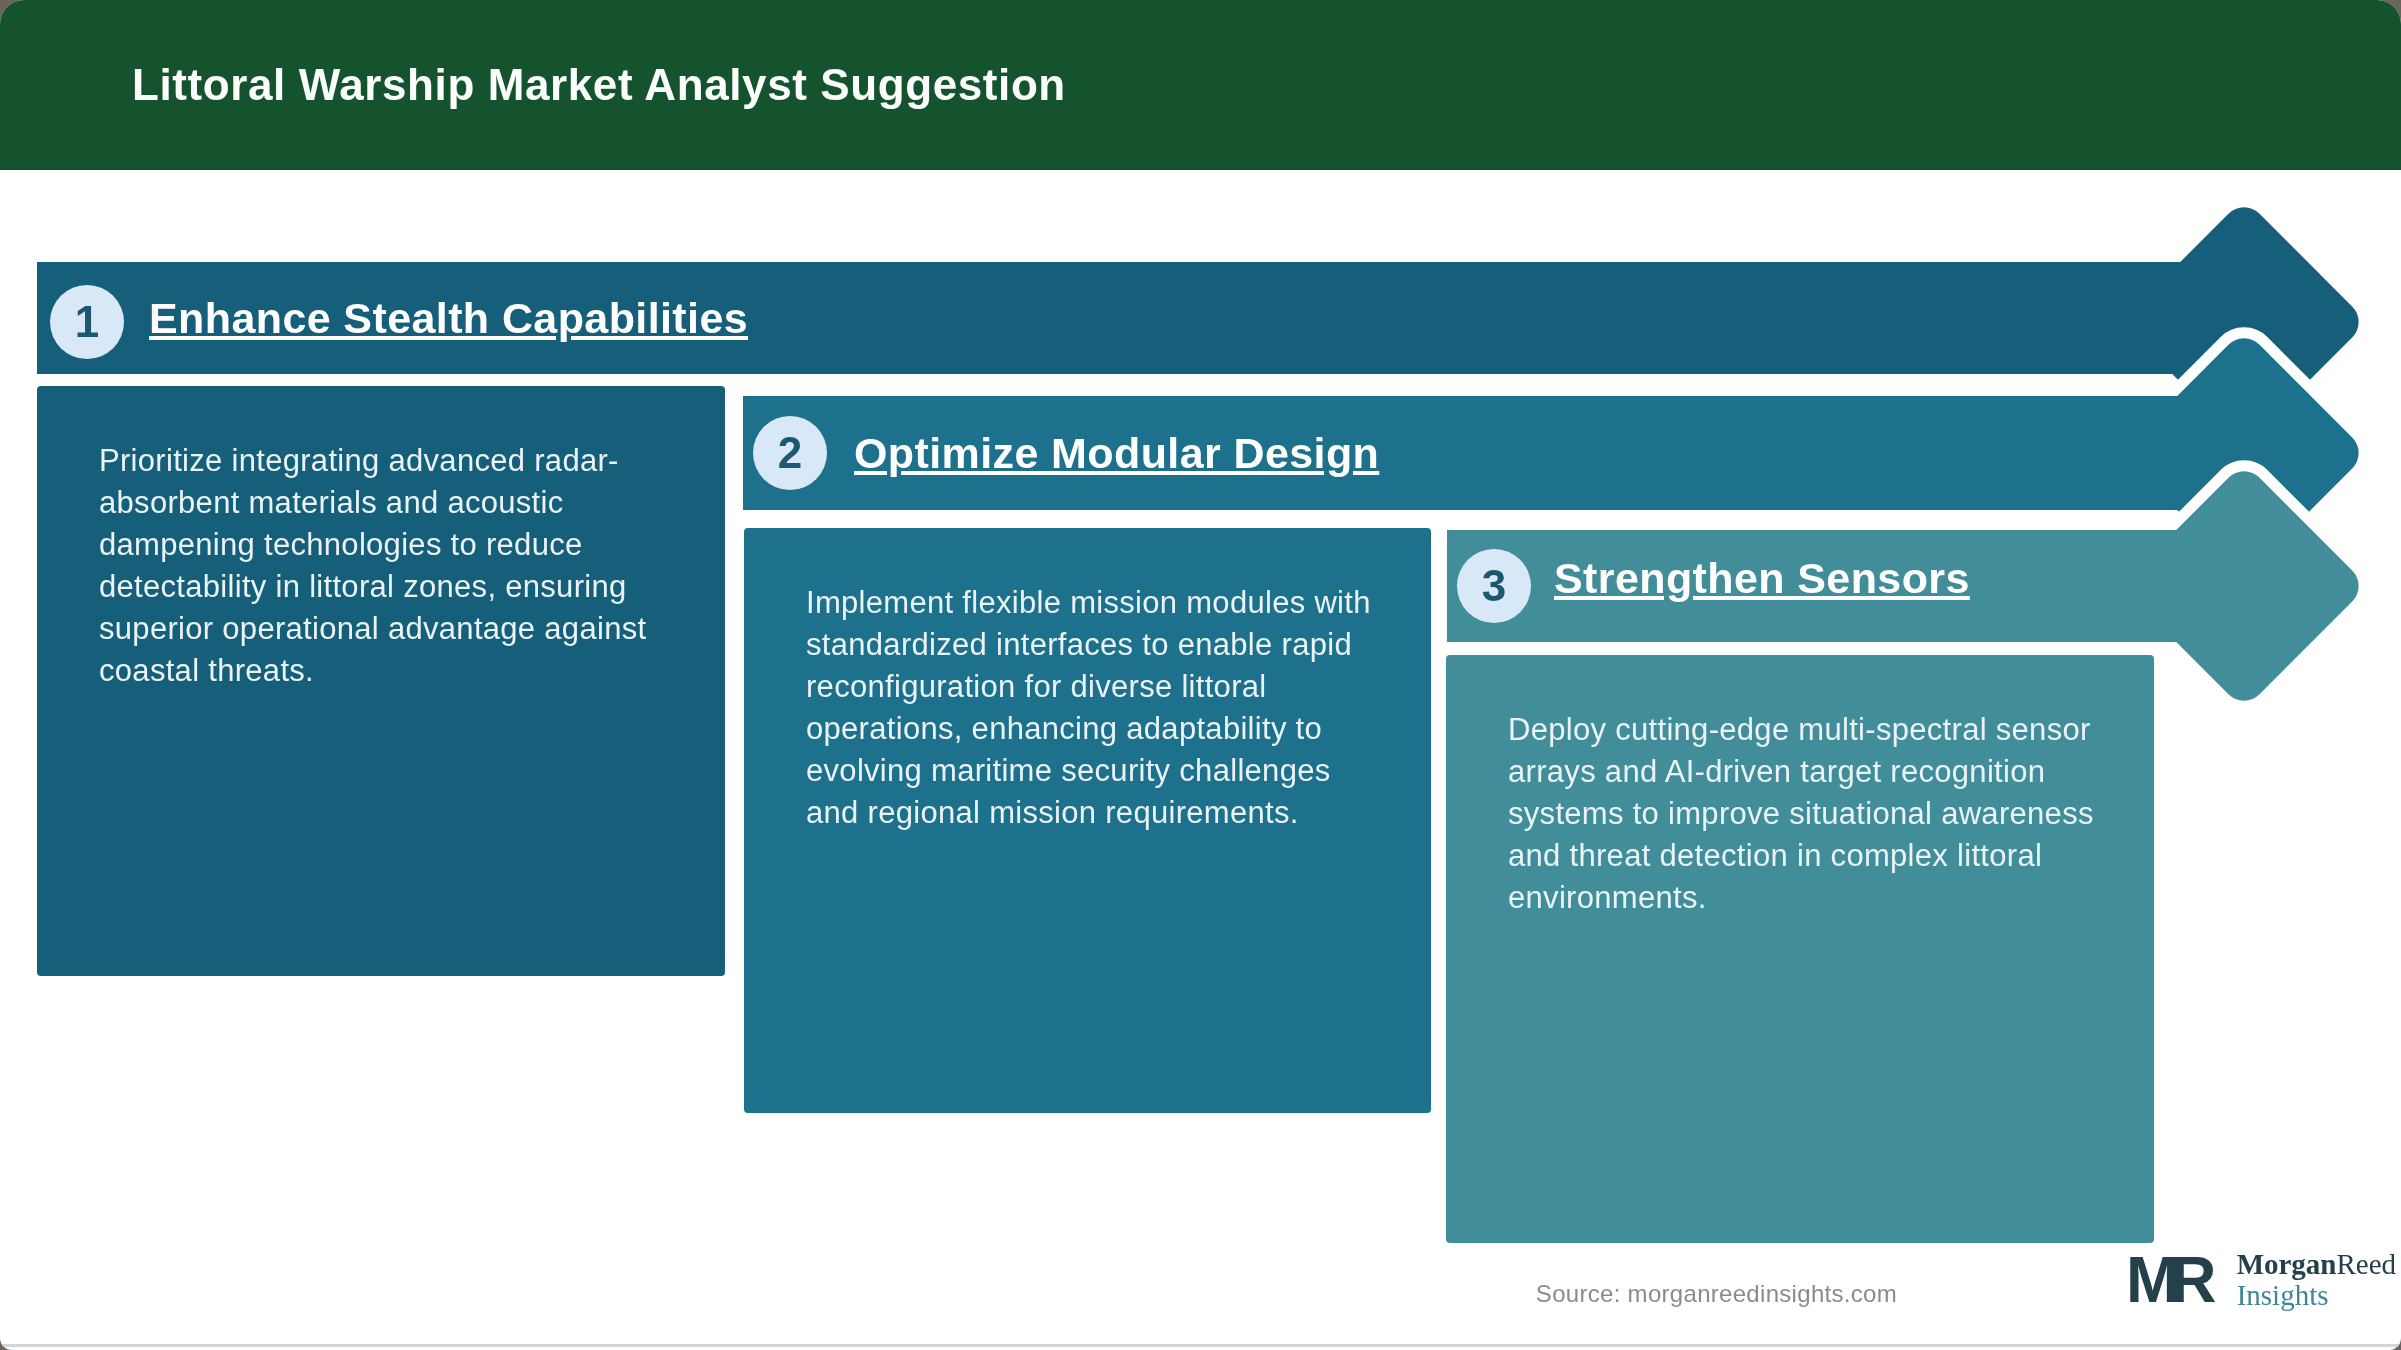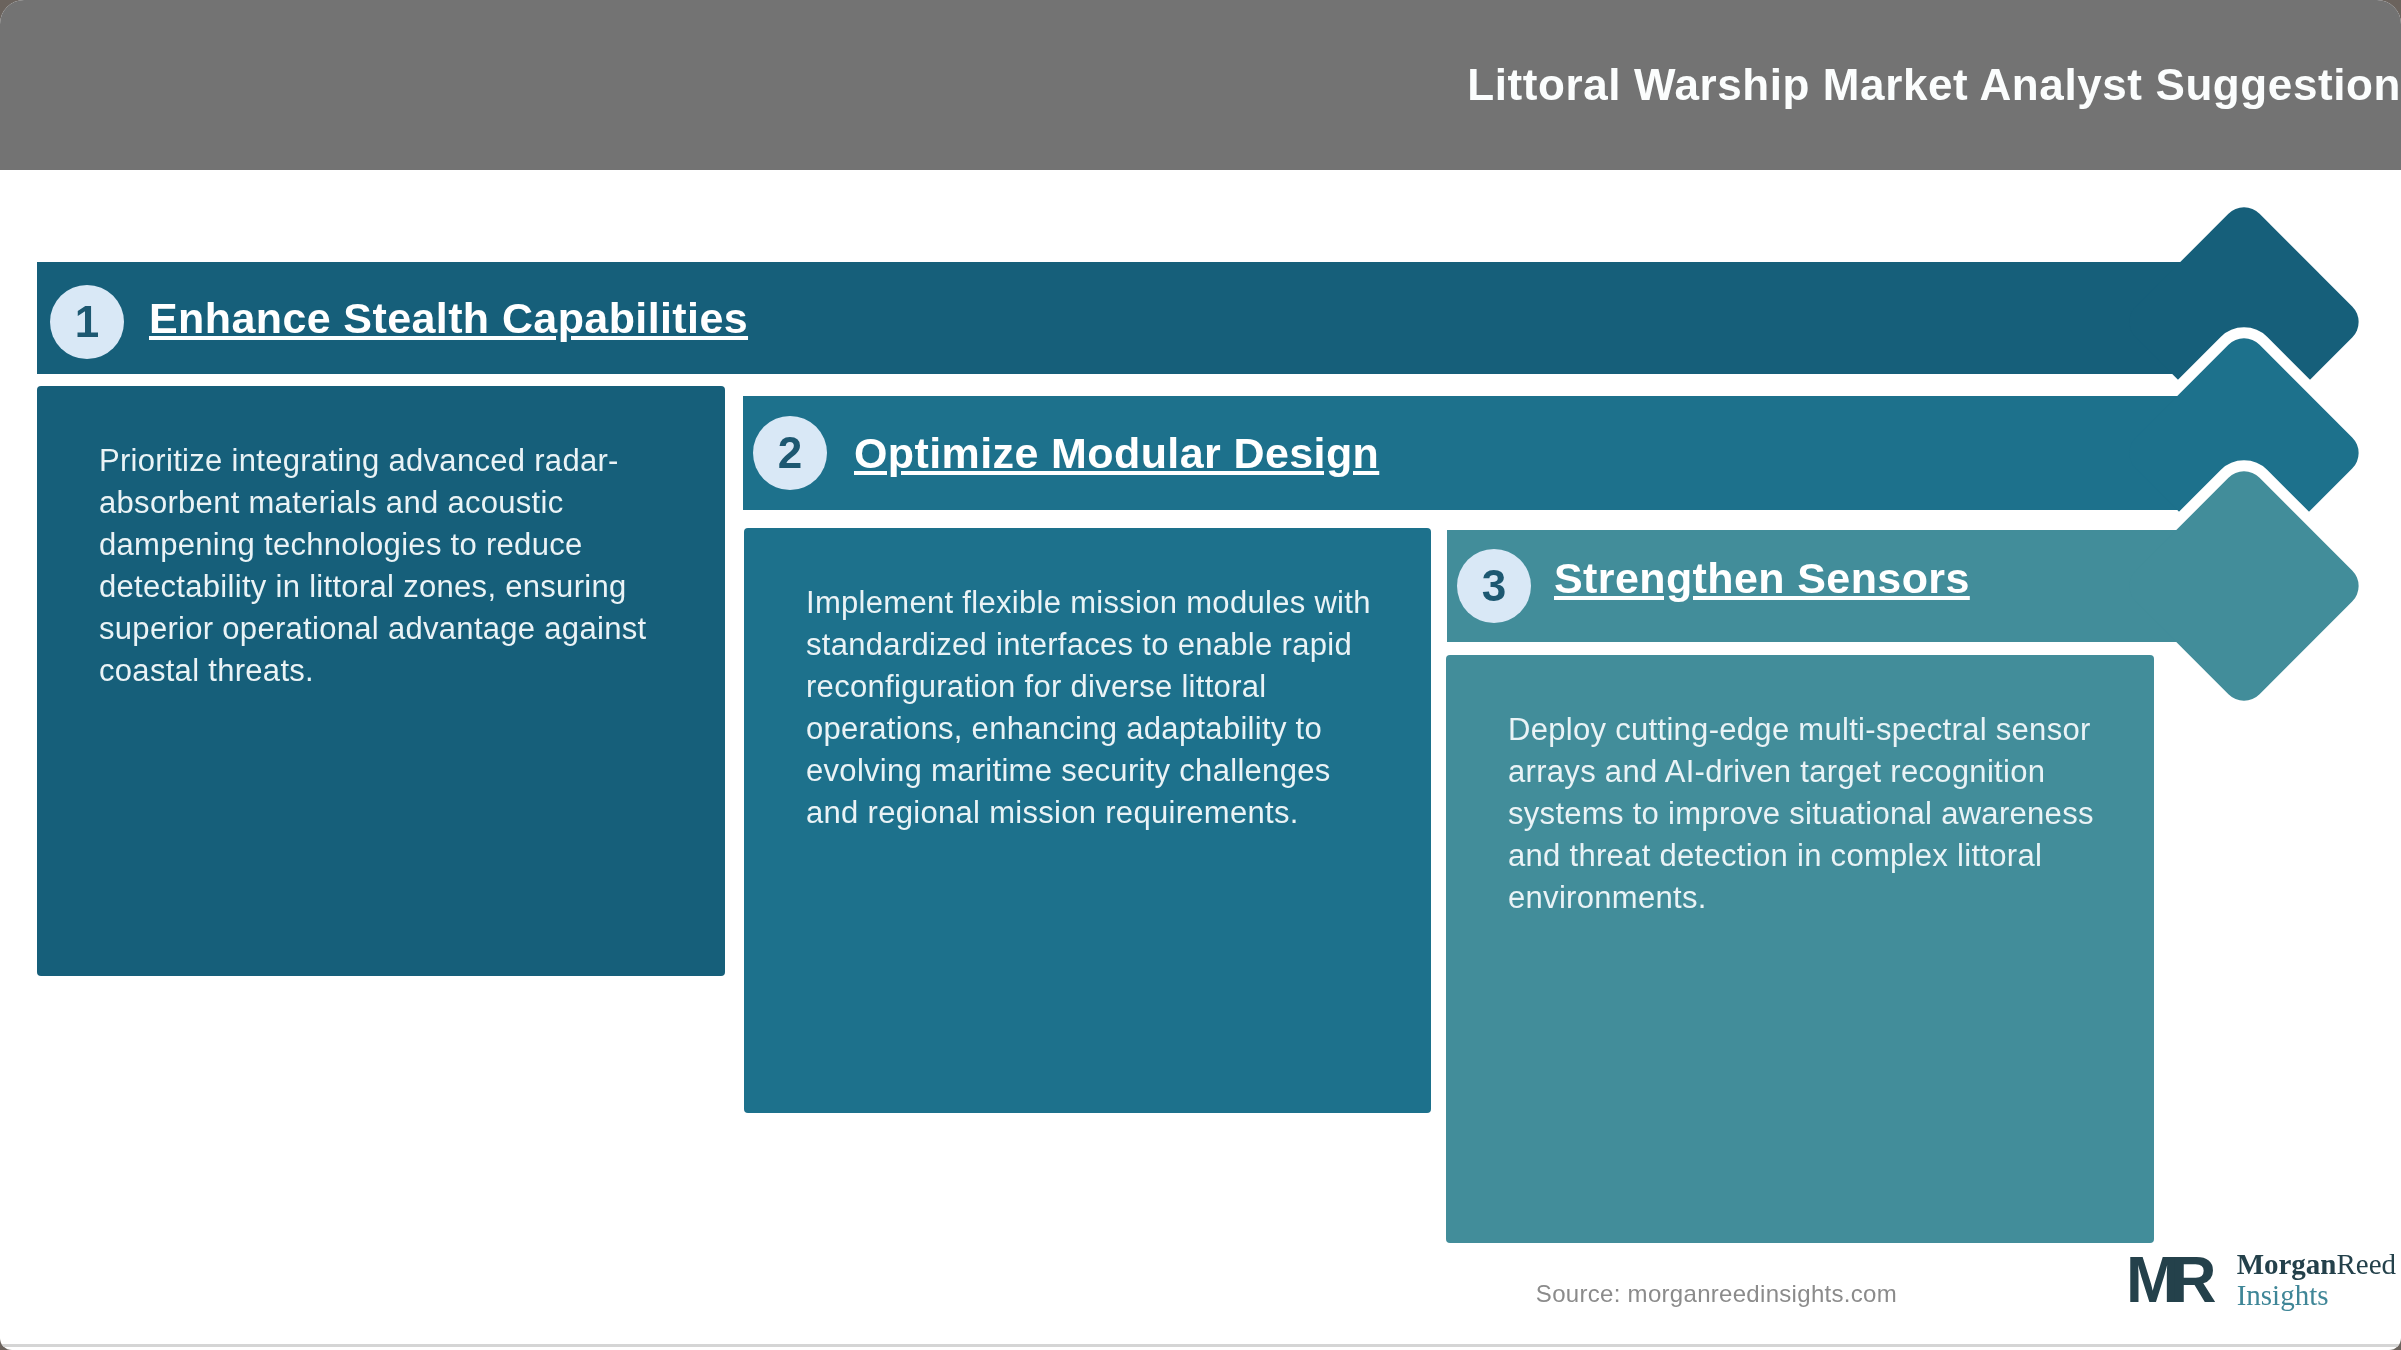--- a/index.html
+++ b/index.html
@@ -61,21 +61,21 @@
   .logo-tagline{font-weight:400;}
   .bottom-divider{
     position:absolute;left:0;bottom:3px;width:2401px;height:3px;background:#d5d5d5;
   }
 </style>
 </head>
 <body>
 
 <div class="slide">
 
-  <div class="header-bar" style="background-color: #737373; justify-content: flex-end;">
+  <div class="header-bar" style="background-color: #14532d;">
     <h1 class="page-title">Littoral Warship Market Analyst Suggestion</h1>
   </div>
 
   <svg class="arrows" viewBox="0 0 2401 1350">
 
     <g>
       <rect x="37" y="262" width="2207" height="112" stroke="#ffffff" stroke-width="22" stroke-linejoin="round" fill="#165f7a"></rect>
       <rect x="2156.5" y="234.5" width="175" height="175" rx="22" transform="rotate(45 2244 322)" stroke="#ffffff" stroke-width="22" stroke-linejoin="round" fill="#165f7a"></rect>
       <rect x="37" y="262" width="2207" height="112" fill="#165f7a"></rect>
       <rect x="2156.5" y="234.5" width="175" height="175" rx="22" transform="rotate(45 2244 322)" fill="#165f7a"></rect>

